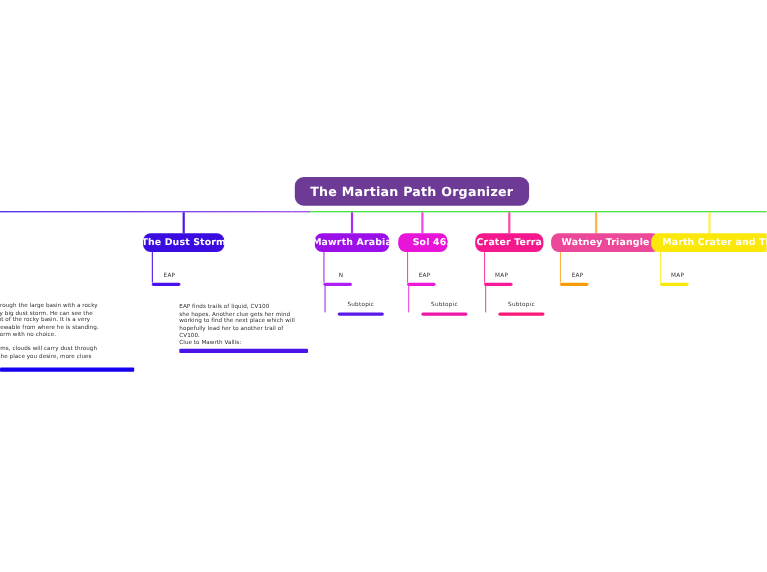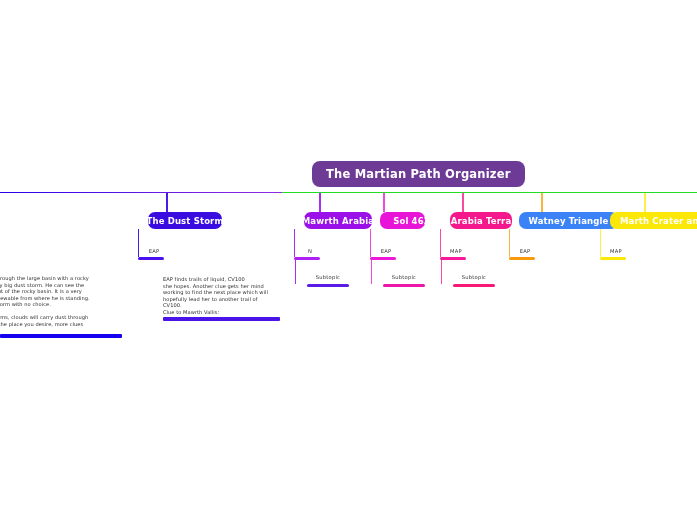--- a/index.html
+++ b/index.html
@@ -30,28 +30,26 @@
     justify-content: center;
     white-space: nowrap;
     box-sizing: border-box;
   }
   .root-node {
     font-size: 11.5px;
     letter-spacing: 0.2px;
     padding: 0 14px;
     height: 26px;
     border-radius: 8px;
-    margin-left: 44px;
   }
   .branch-node {
     font-size: 8.5px;
     letter-spacing: 0.15px;
     padding: 0 10px;
     height: 17px;
-    margin-left: 18px;
   }
   .leaf {
     position: absolute;
     font-size: 5.2px;
     color: #333333;
     letter-spacing: 0.2px;
     white-space: nowrap;
     text-align: center;
   }
   .leaf-bar {
@@ -104,29 +102,29 @@
     <div class="leaf-bar" style="left: 307px; top: 284px; width: 42px; background: rgb(90, 26, 232);"></div>
     <div class="connector" style="left: 383.35px; top: 193.1px; height: 18.9px; background: rgb(239, 74, 224);"></div>
     <div class="node branch-node" style="left: 362px; top: 212px; width: 45px; background: rgb(232, 20, 216); padding-left: 28px;">Sol 462</div>
     <div class="connector" style="left: 370px; top: 229px; height: 28px; background: rgb(239, 74, 224);"></div>
     <div class="leaf" style="left: 373px; top: 248px; width: 26px;">EAP</div>
     <div class="leaf-bar" style="left: 370px; top: 257px; width: 26px; background: rgb(238, 24, 216);"></div>
     <div class="connector" style="left: 371px; top: 260.4px; height: 23.6px; background: rgb(239, 74, 224);"></div>
     <div class="leaf" style="left: 383px; top: 274px; width: 42px;">Subtopic</div>
     <div class="leaf-bar" style="left: 383px; top: 284px; width: 42px; background: rgb(238, 24, 168);"></div>
     <div class="connector" style="left: 462.35px; top: 193.1px; height: 18.9px; background: rgb(248, 74, 165);"></div>
-    <div class="node branch-node" style="left: 432px; top: 212px; width: 62px; background: rgb(245, 24, 140);">Arabia Terra</div>
+    <div class="node branch-node" style="left: 432px; top: 212px; width: 62px; background: rgb(245, 24, 140);">Crater Terra</div>
     <div class="connector" style="left: 440px; top: 229px; height: 28px; background: rgb(248, 74, 165);"></div>
     <div class="leaf" style="left: 443px; top: 248px; width: 26px;">MAP</div>
     <div class="leaf-bar" style="left: 440px; top: 257px; width: 26px; background: rgb(248, 24, 154);"></div>
     <div class="connector" style="left: 441px; top: 260.4px; height: 23.6px; background: rgb(248, 74, 165);"></div>
     <div class="leaf" style="left: 453px; top: 274px; width: 42px;">Subtopic</div>
     <div class="leaf-bar" style="left: 453px; top: 284px; width: 42px; background: rgb(248, 24, 120);"></div>
     <div class="connector" style="left: 541.35px; top: 193.1px; height: 18.9px; background: rgb(249, 180, 61);"></div>
-    <div class="node branch-node" style="left: 501px; top: 212px; width: 99px; background: #3b82f6;">Watney Triangle</div>
+    <div class="node branch-node" style="left: 501px; top: 212px; width: 99px; background: #ec4899;">Watney Triangle</div>
     <div class="connector" style="left: 509px; top: 229px; height: 28px; background: rgb(249, 180, 61);"></div>
     <div class="leaf" style="left: 512px; top: 248px; width: 26px;">EAP</div>
     <div class="leaf-bar" style="left: 509px; top: 257px; width: 26px; background: rgb(247, 155, 12);"></div>
     <div class="connector" style="left: 644.35px; top: 193.1px; height: 18.9px; background: rgb(253, 239, 74);"></div>
     <div class="node branch-node" style="left: 592px; top: 212px; width: 110px; background: rgb(251, 232, 8); justify-content: flex-start; overflow: hidden;">Marth Crater and The Sec</div>
     <div class="connector" style="left: 600px; top: 229px; height: 28px; background: rgb(253, 239, 74);"></div>
     <div class="leaf" style="left: 603px; top: 248px; width: 26px;">MAP</div>
     <div class="leaf-bar" style="left: 600px; top: 257px; width: 26px; background: rgb(251, 232, 8);"></div>
     <div class="textblock" style="left: -18px; top: 275px;">ll go through the large basin with a rocky
 s a very big dust storm. He can see the

